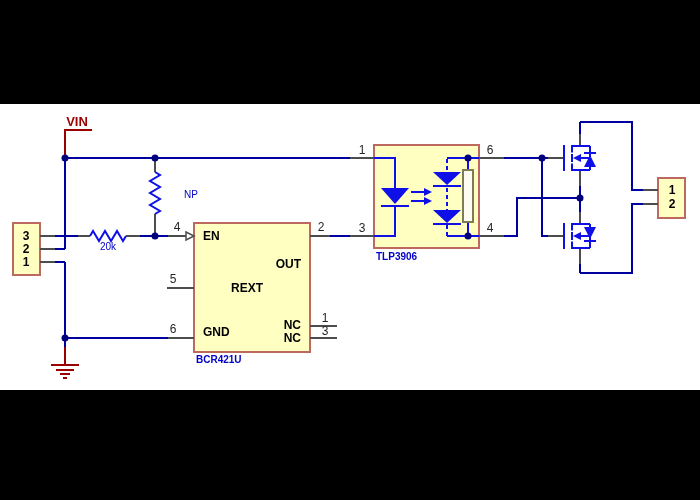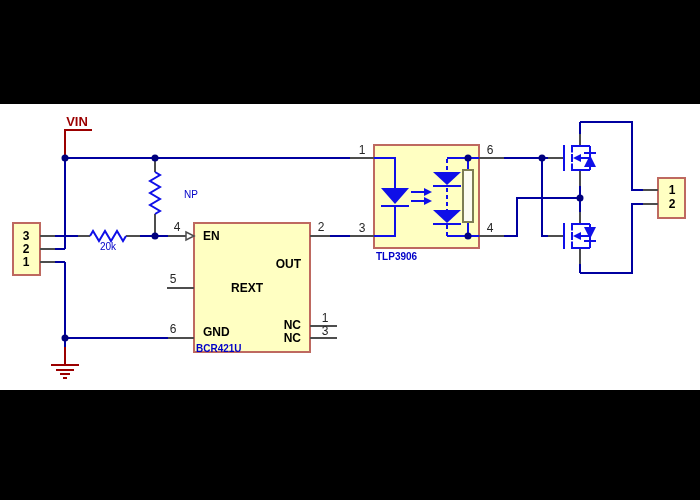--- a/index.html
+++ b/index.html
@@ -151,21 +151,21 @@
     <span class="t pnum tc" style="left:318px;top:208px;width:14px;">1</span>
     <span class="t pnum tc" style="left:318px;top:221px;width:14px;">3</span>
 
     <span class="t pname" style="left:203px;top:126px;">EN</span>
     <span class="t pname" style="left:203px;top:178px;padding-left:28px;">REXT</span>
     <span class="t pname" style="left:203px;top:222px;">GND</span>
     <span class="t pname tr" style="left:269px;top:138px;width:32px;margin-top:16px;">OUT</span>
     <span class="t pname tr" style="left:269px;top:215px;width:32px;">NC</span>
     <span class="t pname tr" style="left:269px;top:228px;width:32px;">NC</span>
 
-    <span class="t pref" style="left:196px;top:240px;">BCR421U</span>
+    <span class="t pref" style="left:196px;top:251px;">BCR421U</span>
     <span class="t pref" style="left:376px;top:148px;">TLP3906</span>
 
     <span class="t pnum tc" style="left:355px;top:40px;width:14px;">1</span>
     <span class="t pnum tc" style="left:355px;top:118px;width:14px;">3</span>
     <span class="t pnum tc" style="left:483px;top:40px;width:14px;">6</span>
     <span class="t pnum tc" style="left:483px;top:118px;width:14px;">4</span>
 
     <span class="t cpin tc" style="left:664px;top:80px;width:16px;">1</span>
     <span class="t cpin tc" style="left:664px;top:94px;width:16px;">2</span>
 

